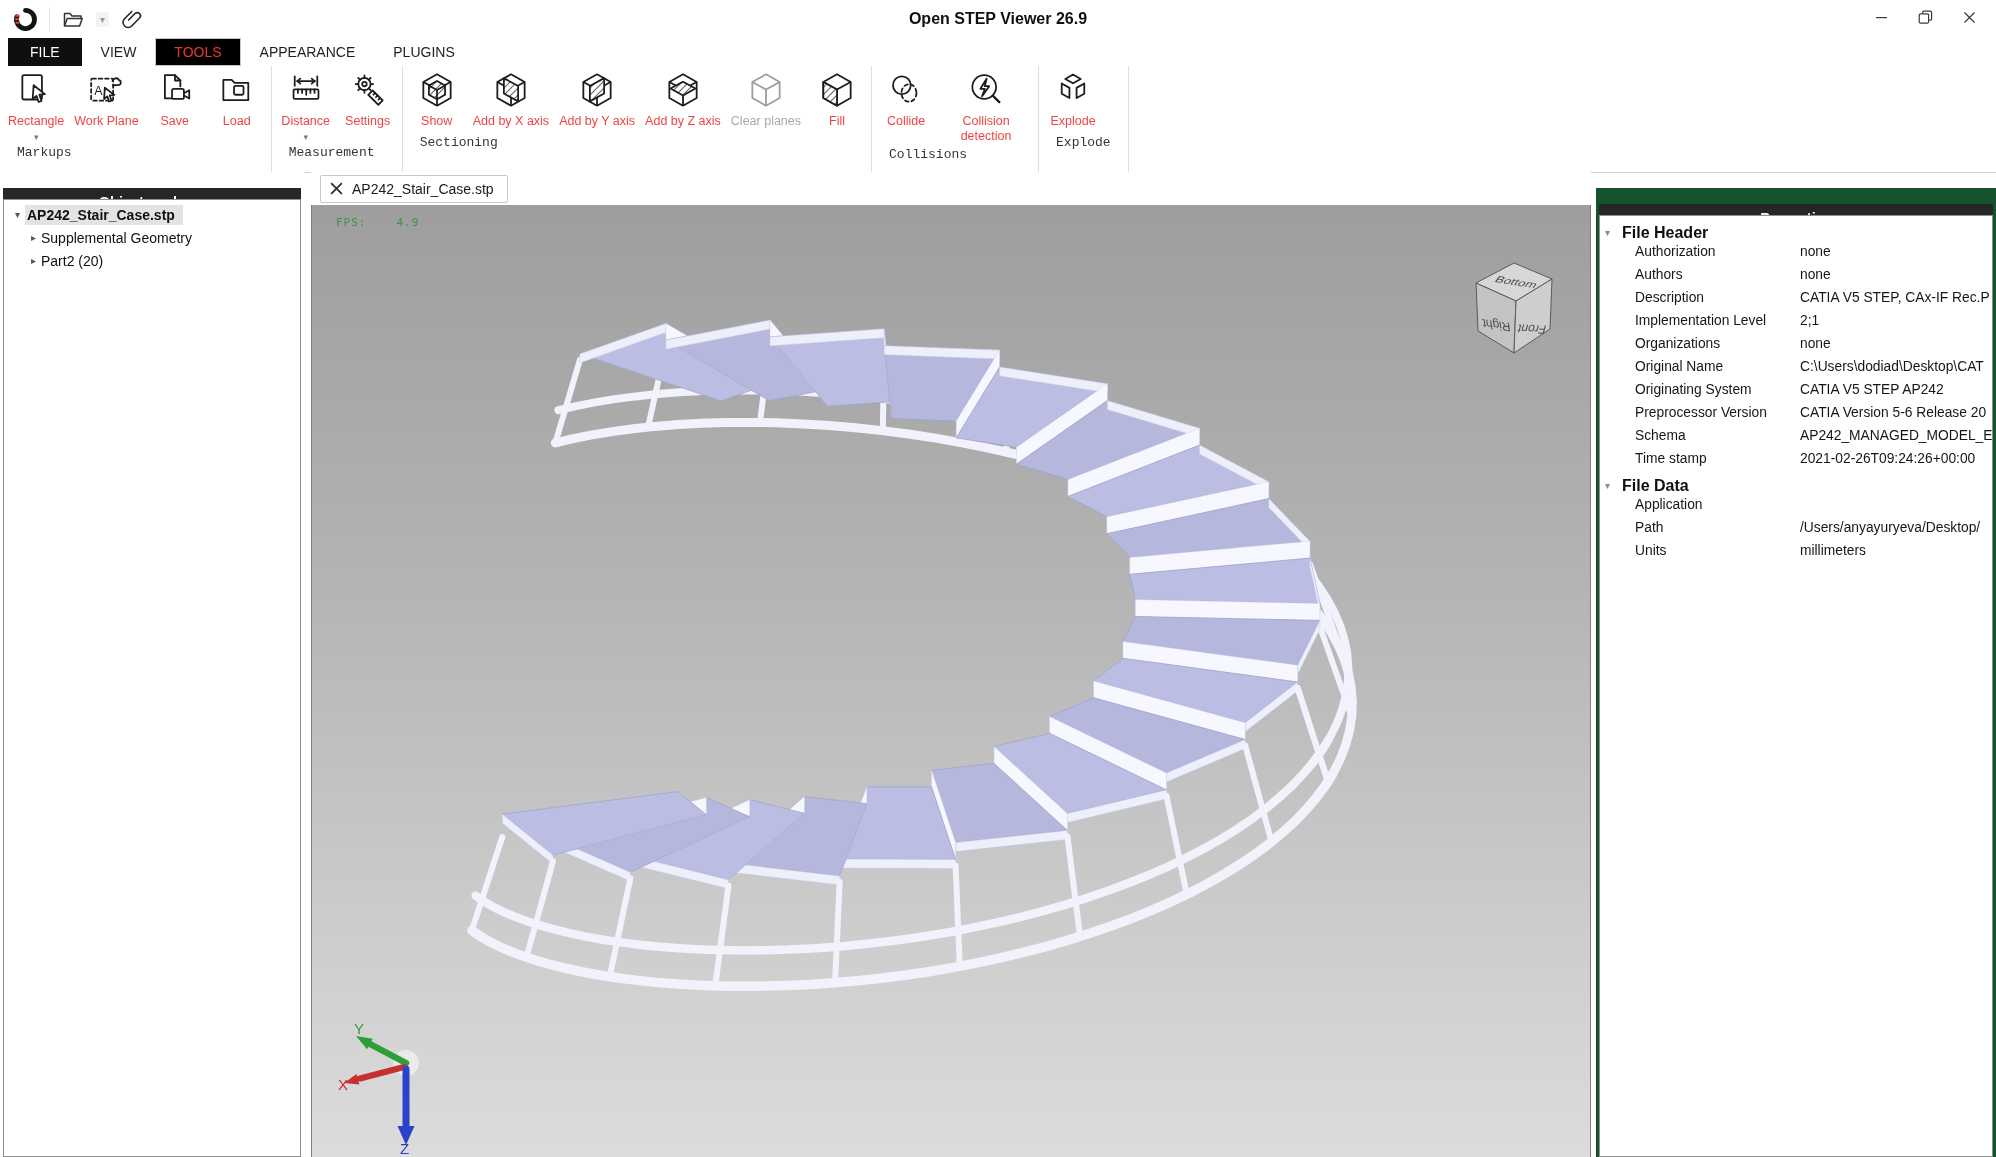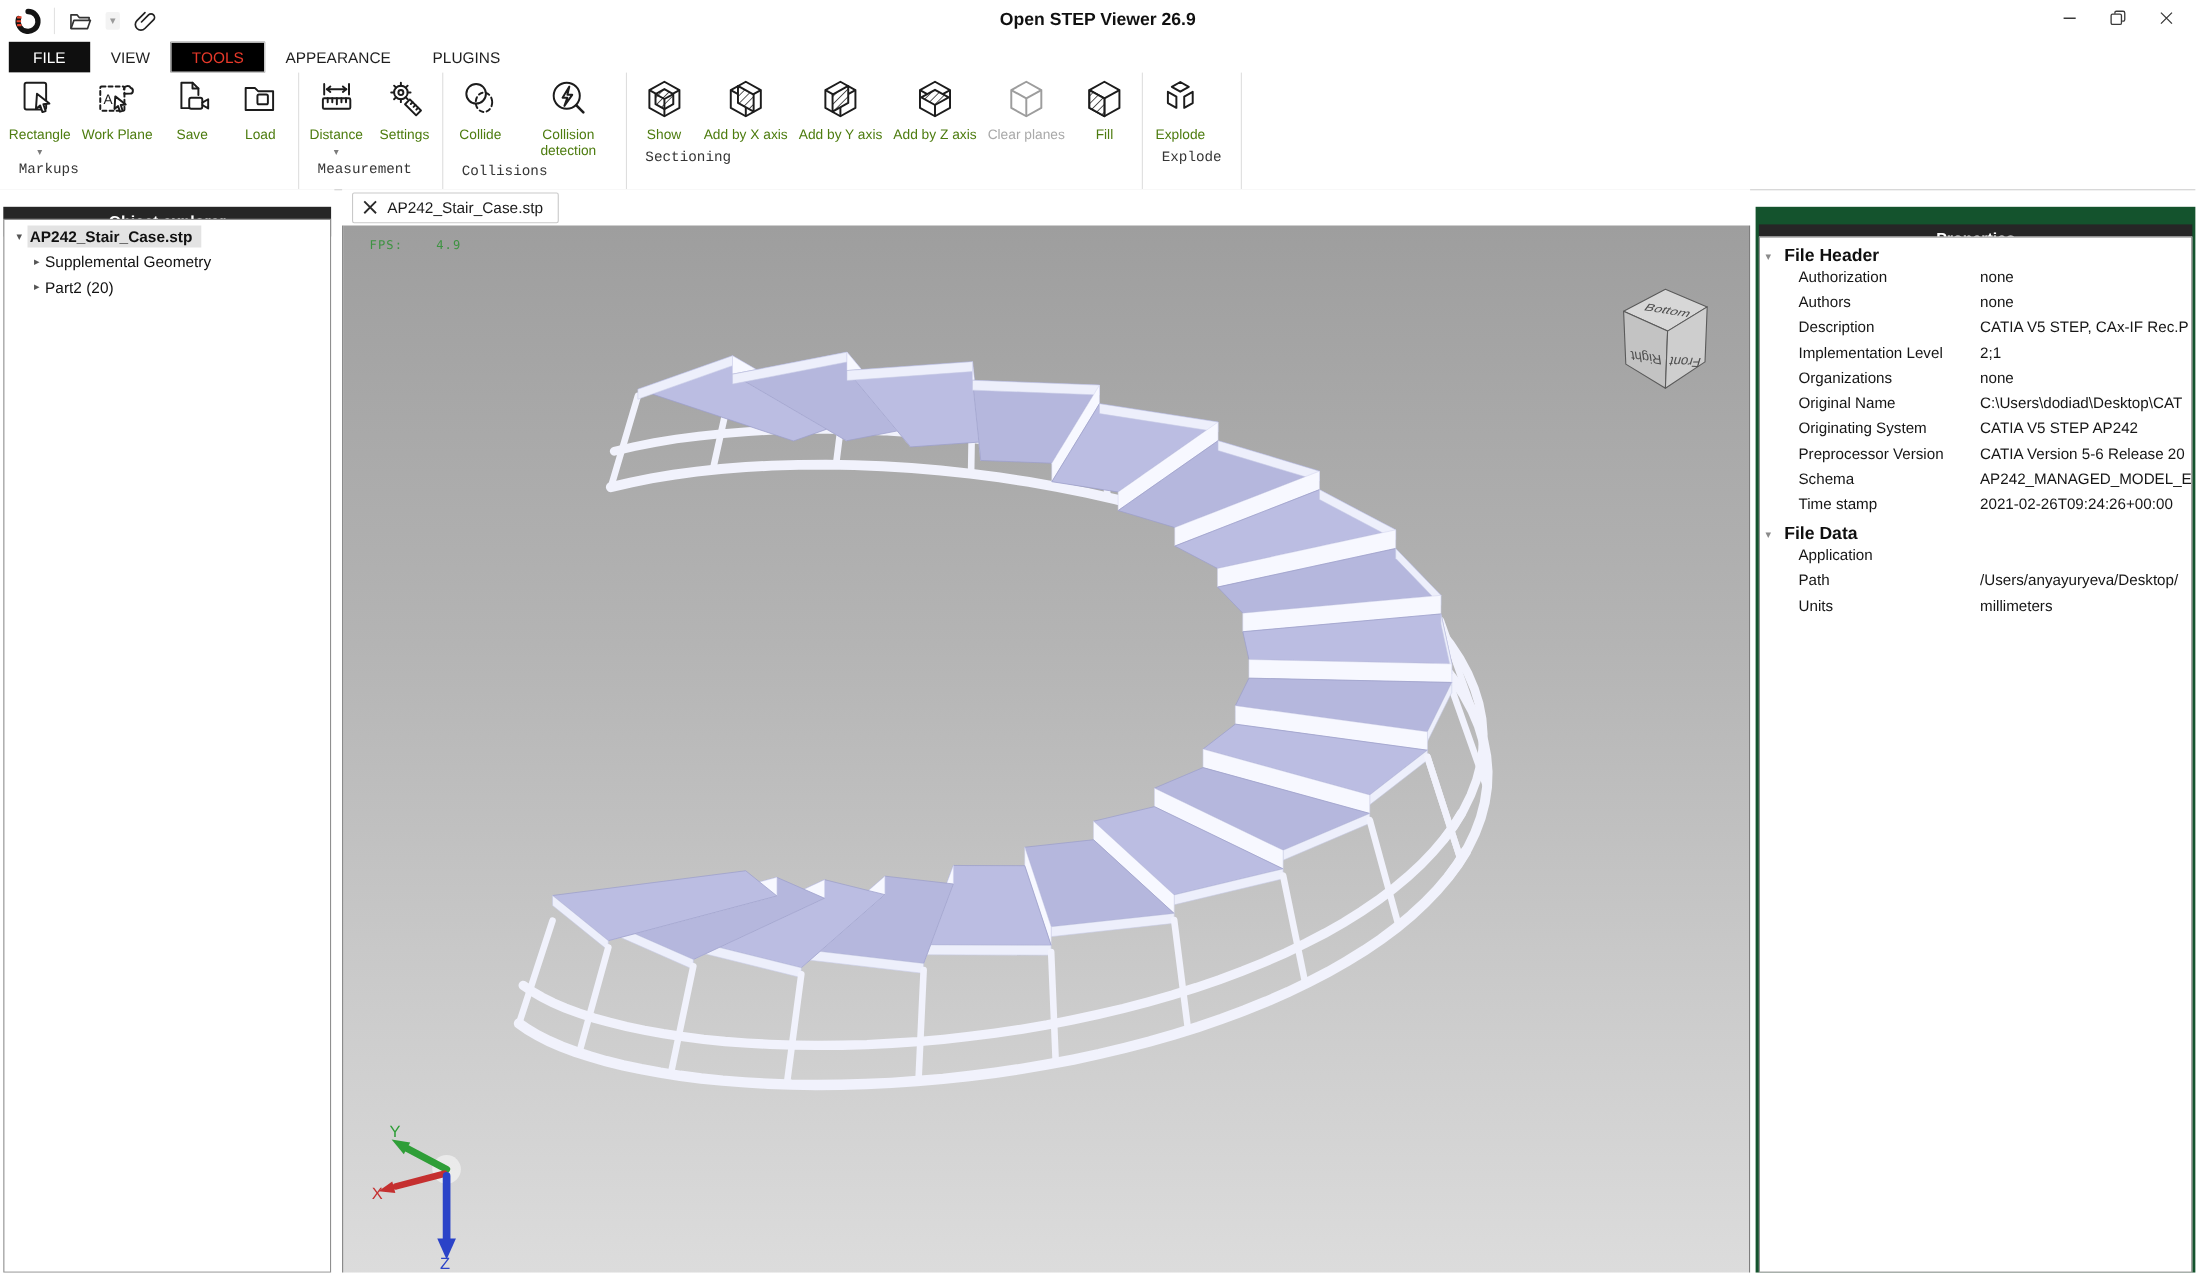--- a/index.html
+++ b/index.html
@@ -20,21 +20,21 @@
   .mtab{display:flex;align-items:center;padding:0 18px;font-size:14px;color:#1e1e1e;border:1px solid transparent;}
   .mtab.filled{background:#0f0f0f;color:#fff;padding:0 21px;text-align:center;}
   .mtab.active{color:#e8392a;border:1px solid #c7c7c7;background:#000000;}
 
   
   .toolbar{position:absolute;top:66px;left:0;right:0;height:106px;background:#fff;border-bottom:1px solid #cfcfcf;display:flex;}
   .tgroup{display:flex;flex-direction:column;justify-content:space-between;border-right:1px solid #dedede;padding:0 3px;}
   .trow{display:flex;align-items:flex-start;padding-top:5px;}
   .tbtn{display:flex;flex-direction:column;align-items:center;min-width:52px;max-width:88px;padding:0 5px;cursor:default;}
   .tbtn svg{width:38px;height:38px;flex-shrink:0;}
-  .tlabel{font-size:12.5px;color:#4d7c0f;text-align:center;line-height:1.18;margin-top:1px;}
+  .tlabel{font-size:12.5px;color:#ef4444;text-align:center;line-height:1.18;margin-top:1px;}
   .tbtn.disabled .tlabel{color:#a9a9a9;}
   .tdrop{font-size:9px;color:#7b7b7b;margin-top:4px;line-height:1;}
   .tgl{text-align:left;font-size:13px;color:#353535;padding:3px 14px 22px;white-space:nowrap;font-family:Liberation Mono, monospace;}
   .tspacer{flex:1;}
 
   
   .main{position:absolute;top:172px;left:0;right:0;bottom:0;}
   .panelhead{height:27px;background:#262626;color:#fff;font-weight:bold;font-size:14.5px;
              display:flex;align-items:center;justify-content:center;margin:16px 3px;}
   .explorer{position:absolute;left:0;top:0;bottom:0;width:304px;background:#fff;}
@@ -208,44 +208,20 @@
             </svg></span>
           <div class="tlabel">Settings</div>
         </div>
       </div>
       <div class="tgl">Measurement</div>
     </div>
     <div class="tgroup">
       <div class="trow">
         <div class="tbtn">
           <span><svg viewBox="0 0 32 32">
-              <g fill="none" stroke="#1c1c1c" stroke-width="1.5" stroke-linecap="round" stroke-linejoin="round">
-                <circle cx="12.5" cy="12" r="7.5"></circle>
-                <ellipse cx="18.5" cy="18.5" rx="6.3" ry="7.4" stroke-dasharray="3 2.6"></ellipse>
-              </g>
-            </svg></span>
-          <div class="tlabel">Collide</div>
-        </div>
-        <div class="tbtn">
-          <span><svg viewBox="0 0 32 32">
-              <g fill="none" stroke="#1c1c1c" stroke-width="1.5" stroke-linecap="round" stroke-linejoin="round">
-                <circle cx="14.5" cy="13.5" r="10"></circle>
-                <path d="M16.5 6.5 L11.3 15 h3.7 l-2.3 6.3 L18.7 12.8 h-3.7 Z"></path>
-                <path d="M21.9 20.9 L27.2 26.2" stroke-width="2"></path>
-              </g>
-            </svg></span>
-          <div class="tlabel">Collision detection</div>
-        </div>
-      </div>
-      <div class="tgl">Collisions</div>
-    </div>
-    <div class="tgroup">
-      <div class="trow">
-        <div class="tbtn">
-          <span><svg viewBox="0 0 32 32">
               <g fill="none" stroke="#1c1c1c" stroke-width="1.5" stroke-linejoin="round">
 <path d="M16 2.8 L27.5 9.2 V22.8 L16 29.2 L4.5 22.8 V9.2 Z"></path>
                 <path d="M4.5 9.2 L16 15.6 L27.5 9.2 M16 15.6 V29.2"></path>
                 <path d="M16 8.4 L22.8 12.2 V20 L16 23.8 L9.2 20 V12.2 Z" fill="url(#hatch)"></path>
                 <path d="M9.2 12.2 L16 16 L22.8 12.2 M16 16 V23.8"></path>
               </g>
             </svg></span>
           <div class="tlabel">Show</div>
         </div>
         <div class="tbtn">
@@ -292,20 +268,44 @@
               <g fill="none" stroke="#1c1c1c" stroke-width="1.5" stroke-linejoin="round">
 <path d="M16 2.8 L27.5 9.2 V22.8 L16 29.2 L4.5 22.8 V9.2 Z"></path>
                 <path d="M4.5 9.2 L16 15.6 L27.5 9.2 M16 15.6 V29.2"></path>
                 <path d="M4.5 9.2 L16 15.6 V29.2 L4.5 22.8 Z" fill="url(#hatch)"></path>
               </g>
             </svg></span>
           <div class="tlabel">Fill</div>
         </div>
       </div>
       <div class="tgl">Sectioning</div>
+    </div>
+    <div class="tgroup">
+      <div class="trow">
+        <div class="tbtn">
+          <span><svg viewBox="0 0 32 32">
+              <g fill="none" stroke="#1c1c1c" stroke-width="1.5" stroke-linecap="round" stroke-linejoin="round">
+                <circle cx="12.5" cy="12" r="7.5"></circle>
+                <ellipse cx="18.5" cy="18.5" rx="6.3" ry="7.4" stroke-dasharray="3 2.6"></ellipse>
+              </g>
+            </svg></span>
+          <div class="tlabel">Collide</div>
+        </div>
+        <div class="tbtn">
+          <span><svg viewBox="0 0 32 32">
+              <g fill="none" stroke="#1c1c1c" stroke-width="1.5" stroke-linecap="round" stroke-linejoin="round">
+                <circle cx="14.5" cy="13.5" r="10"></circle>
+                <path d="M16.5 6.5 L11.3 15 h3.7 l-2.3 6.3 L18.7 12.8 h-3.7 Z"></path>
+                <path d="M21.9 20.9 L27.2 26.2" stroke-width="2"></path>
+              </g>
+            </svg></span>
+          <div class="tlabel">Collision detection</div>
+        </div>
+      </div>
+      <div class="tgl">Collisions</div>
     </div>
     <div class="tgroup">
       <div class="trow">
         <div class="tbtn">
           <span><svg viewBox="0 0 32 32">
               <g fill="none" stroke="#1c1c1c" stroke-width="1.5" stroke-linecap="round" stroke-linejoin="round">
                 <path d="M16 3 L22.5 6.7 L16 10.4 L9.5 6.7 Z"></path>
                 <path d="M6.5 10.5 L13 14.2 V22.8 L6.5 19.1 Z"></path>
                 <path d="M25.5 10.5 L19 14.2 V22.8 L25.5 19.1 Z"></path>
               </g>

